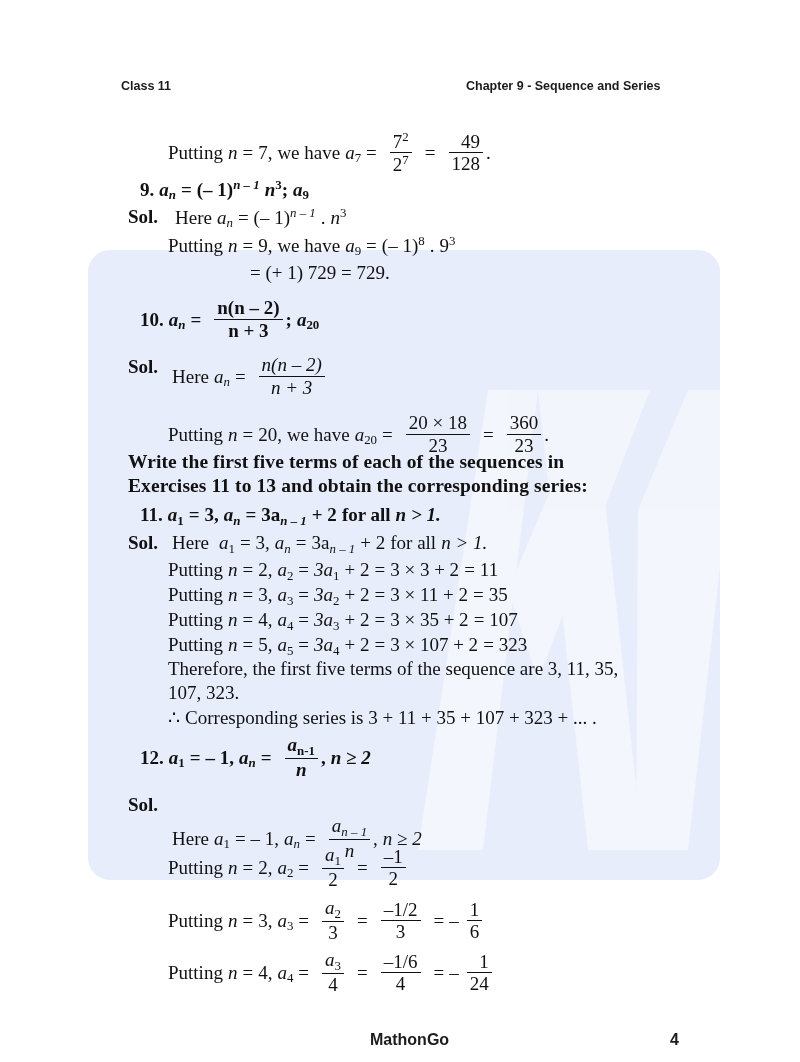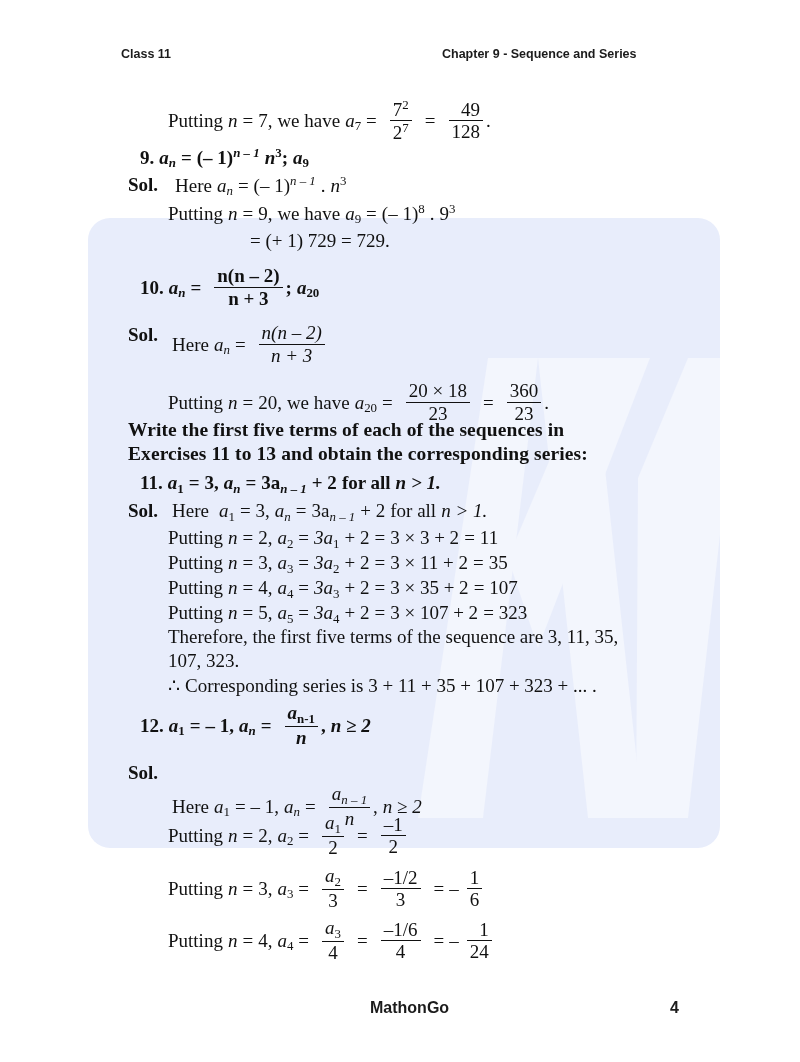--- a/index.html
+++ b/index.html
@@ -4,30 +4,30 @@
 <style>
   html,body{margin:0;padding:0;}
   body{
     width:800px;height:1062px;
     background:#ffffff;
     font-family:"Liberation Serif", serif;
     color:#111111;
     position:relative;
     overflow:hidden;
   }
-  .page{position:absolute;inset:0;}
+  .page{position:absolute;inset:0;margin-top:32px;}
 
   
   .hdr{
     position:absolute;top:47px;left:0;width:800px;height:20px;
     font-family:"Liberation Sans", sans-serif;
     font-size:12.5px;font-weight:600;color:#1b1b1b;
   }
   .hdr-left{position:absolute;left:121px;top:0;}
-  .hdr-right{position:absolute;left:442px;top:0;}
+  .hdr-right{position:absolute;left:466px;top:0;}
 
   
   .panel{
     position:absolute;left:88px;top:218px;width:632px;height:630px;
     background:#e8edfb;
     border-radius:22px;
     overflow:hidden;
   }
   .panel .wm{
     position:absolute;left:300px;top:-40px;width:420px;height:700px;

